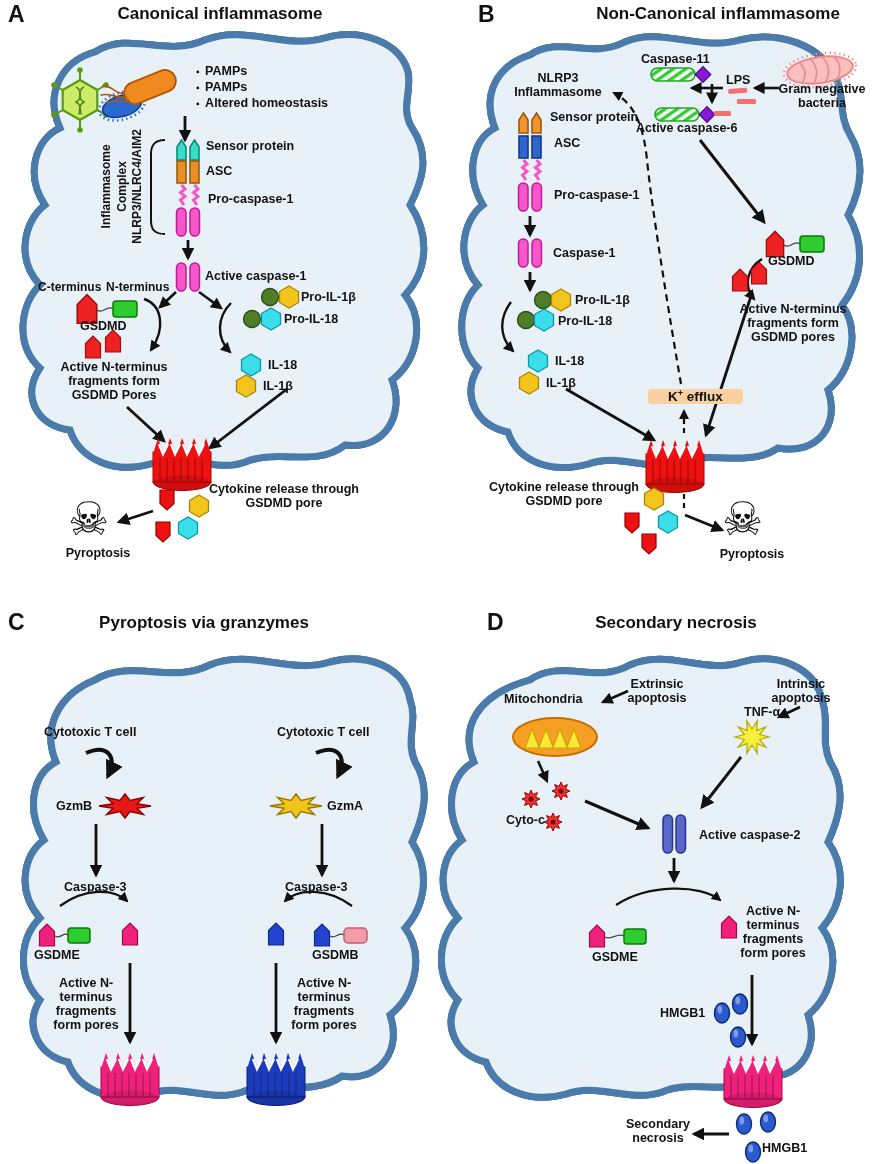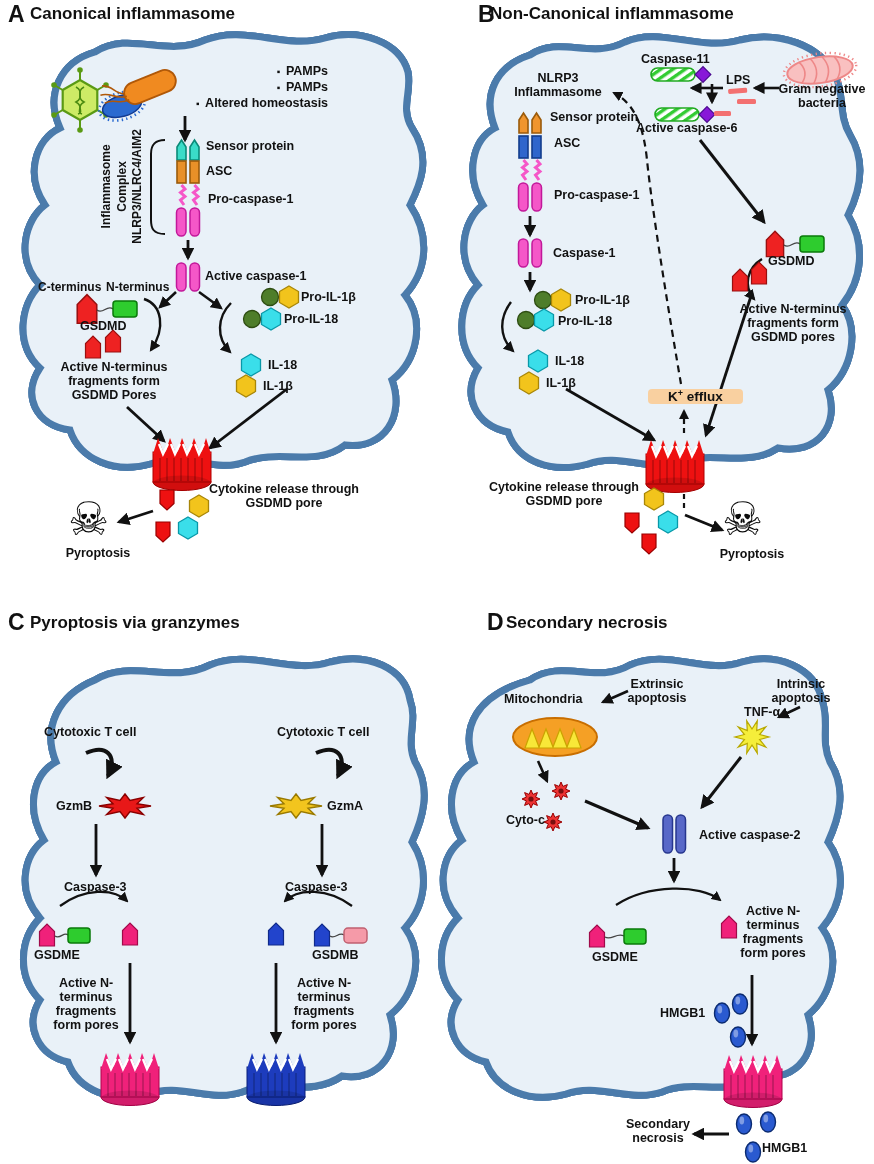--- a/index.html
+++ b/index.html
@@ -7,22 +7,22 @@
     --label-text:#111111; --k-efflux-bg:#f9d0a0;
   }
   html,body{margin:0;padding:0;background:var(--page-bg);}
   #fig{position:relative;width:874px;height:1164px;background:var(--page-bg);
        font-family:"Liberation Sans","DejaVu Sans",sans-serif;overflow:hidden;}
   #bg{position:absolute;left:0;top:0;width:874px;height:1164px;}
   .lbl{position:absolute;font-weight:bold;font-size:12.5px;color:var(--label-text);
        line-height:1.12;white-space:nowrap;z-index:2;}
   .wrap{white-space:normal;text-align:center;}
   .panel-letter{font-size:23px;}
-  .panel-title{font-size:17px;text-align:left;white-space:normal;}
-  .blist div{margin-bottom:2px;text-align:right;}
+  .panel-title{font-size:17px;text-align:center;white-space:normal;}
+  .blist div{margin-bottom:2px;}
   .blist div::before{content:"\25AA\00A0\00A0";font-size:10px;}
   .rot{transform:rotate(-90deg);transform-origin:center center;text-align:center;
        font-size:12px;line-height:1.3;}
   .skull{font-size:46px;line-height:1;color:#0a0a0a;font-family:"DejaVu Sans",sans-serif;}
   .kbadge{background:var(--k-efflux-bg);border-radius:4px;padding:0 20px;font-size:13.5px;}
   .kbadge sup{font-size:9px;}
 </style>
 </head>
 <body>
 
@@ -326,21 +326,21 @@
 <div class="lbl" style="left:555px;top:354px">IL-18</div>
 <div class="lbl" style="left:546px;top:376px">IL-1β</div>
 <div class="lbl" style="left:768px;top:254px">GSDMD</div>
 <div class="lbl wrap" style="left:734px;top:302px;width:118px">Active N-terminus fragments form GSDMD pores</div>
 <div class="lbl" style="left:648px;top:387px"><span class="kbadge"><span>K</span><sup>+</sup> <span>efflux</span></span></div>
 <div class="lbl wrap" style="left:488px;top:480px;width:152px">Cytokine release through GSDMD pore</div>
 <div class="lbl skull" style="left:722px;top:496px">☠</div>
 <div class="lbl wrap" style="left:710px;top:547px;width:84px">Pyroptosis</div>
 
 <div class="lbl panel-letter" style="left:8px;top:610px">C</div>
-<div class="lbl panel-title" style="left:30px;top:613px;width:380px">Pyroptosis via granzymes</div>
+<div class="lbl panel-title" style="left:14px;top:613px;width:380px">Pyroptosis via granzymes</div>
 <div class="lbl" style="left:44px;top:725px">Cytotoxic T cell</div>
 <div class="lbl" style="left:277px;top:725px">Cytotoxic T cell</div>
 <div class="lbl" style="left:56px;top:799px">GzmB</div>
 <div class="lbl" style="left:327px;top:799px">GzmA</div>
 <div class="lbl" style="left:64px;top:880px">Caspase-3</div>
 <div class="lbl" style="left:285px;top:880px">Caspase-3</div>
 <div class="lbl" style="left:34px;top:948px">GSDME</div>
 <div class="lbl" style="left:312px;top:948px">GSDMB</div>
 <div class="lbl wrap" style="left:44px;top:976px;width:84px">Active N-terminus fragments form pores</div>
 <div class="lbl wrap" style="left:282px;top:976px;width:84px">Active N-terminus fragments form pores</div>

